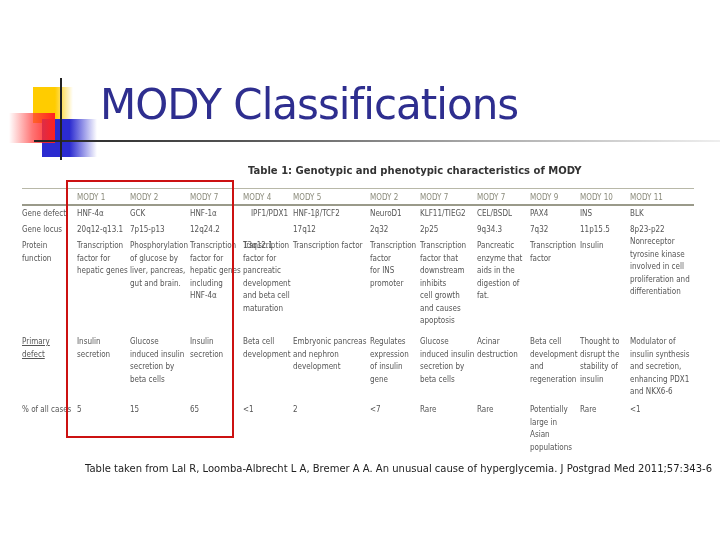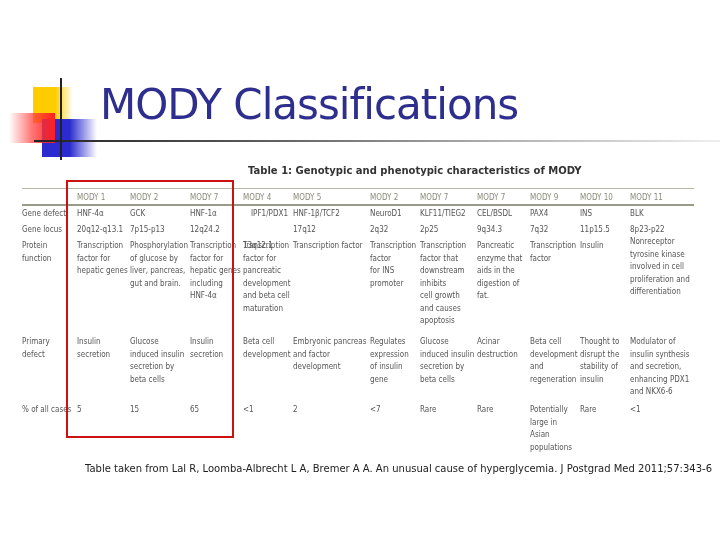--- a/index.html
+++ b/index.html
@@ -109,34 +109,34 @@
 digestion of
 fat.</div>
     <div class="cell" style="left: 508px; top: 52px;">Transcription
 factor</div>
     <div class="cell" style="left: 558px; top: 52px;">Insulin</div>
     <div class="cell" style="left: 608px; top: 48px;">Nonreceptor
 tyrosine kinase
 involved in cell
 proliferation and
 differentiation</div>
-    <div class="cell" style="left: 0px; top: 148px;">Primary
+    <div class="cell" style="left: 0px; top: 148px; text-decoration: underline;">Primary
 defect</div>
     <div class="cell" style="left: 55px; top: 148px;">Insulin
 secretion</div>
     <div class="cell" style="left: 108px; top: 148px;">Glucose
 induced insulin
 secretion by
 beta cells</div>
     <div class="cell" style="left: 168px; top: 148px;">Insulin
 secretion</div>
     <div class="cell" style="left: 221px; top: 148px;">Beta cell
 development</div>
     <div class="cell" style="left: 271px; top: 148px;">Embryonic pancreas
-and factor
+and nephron
 development</div>
     <div class="cell" style="left: 348px; top: 148px;">Regulates
 expression
 of insulin
 gene</div>
     <div class="cell" style="left: 398px; top: 148px;">Glucose
 induced insulin
 secretion by
 beta cells</div>
     <div class="cell" style="left: 455px; top: 148px;">Acinar

